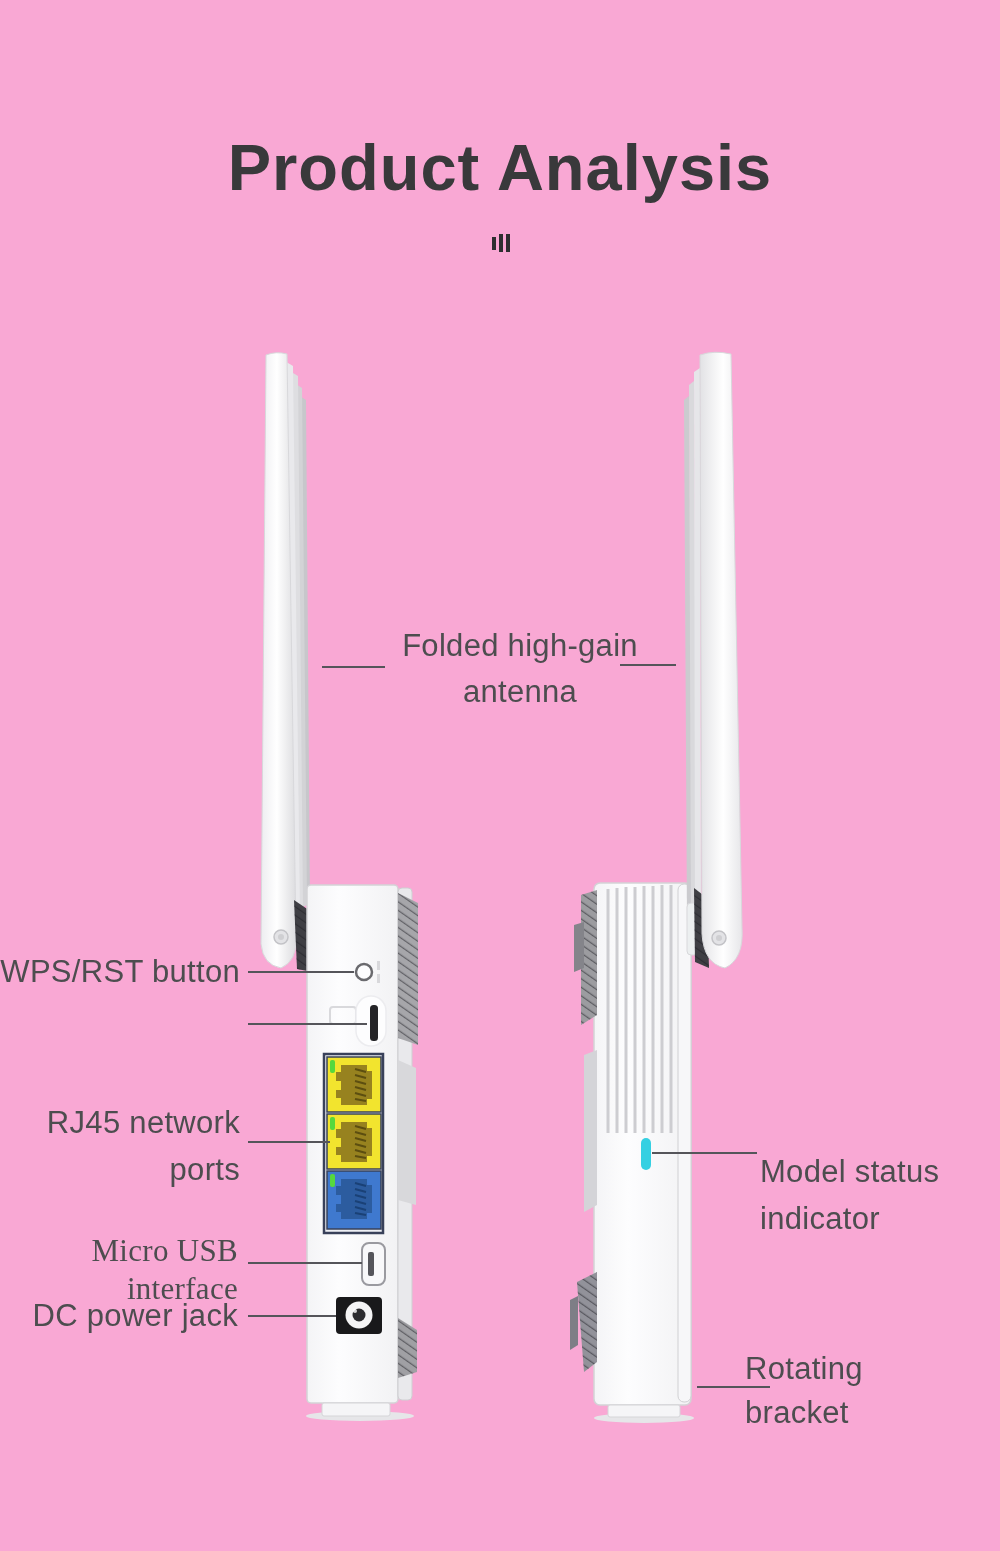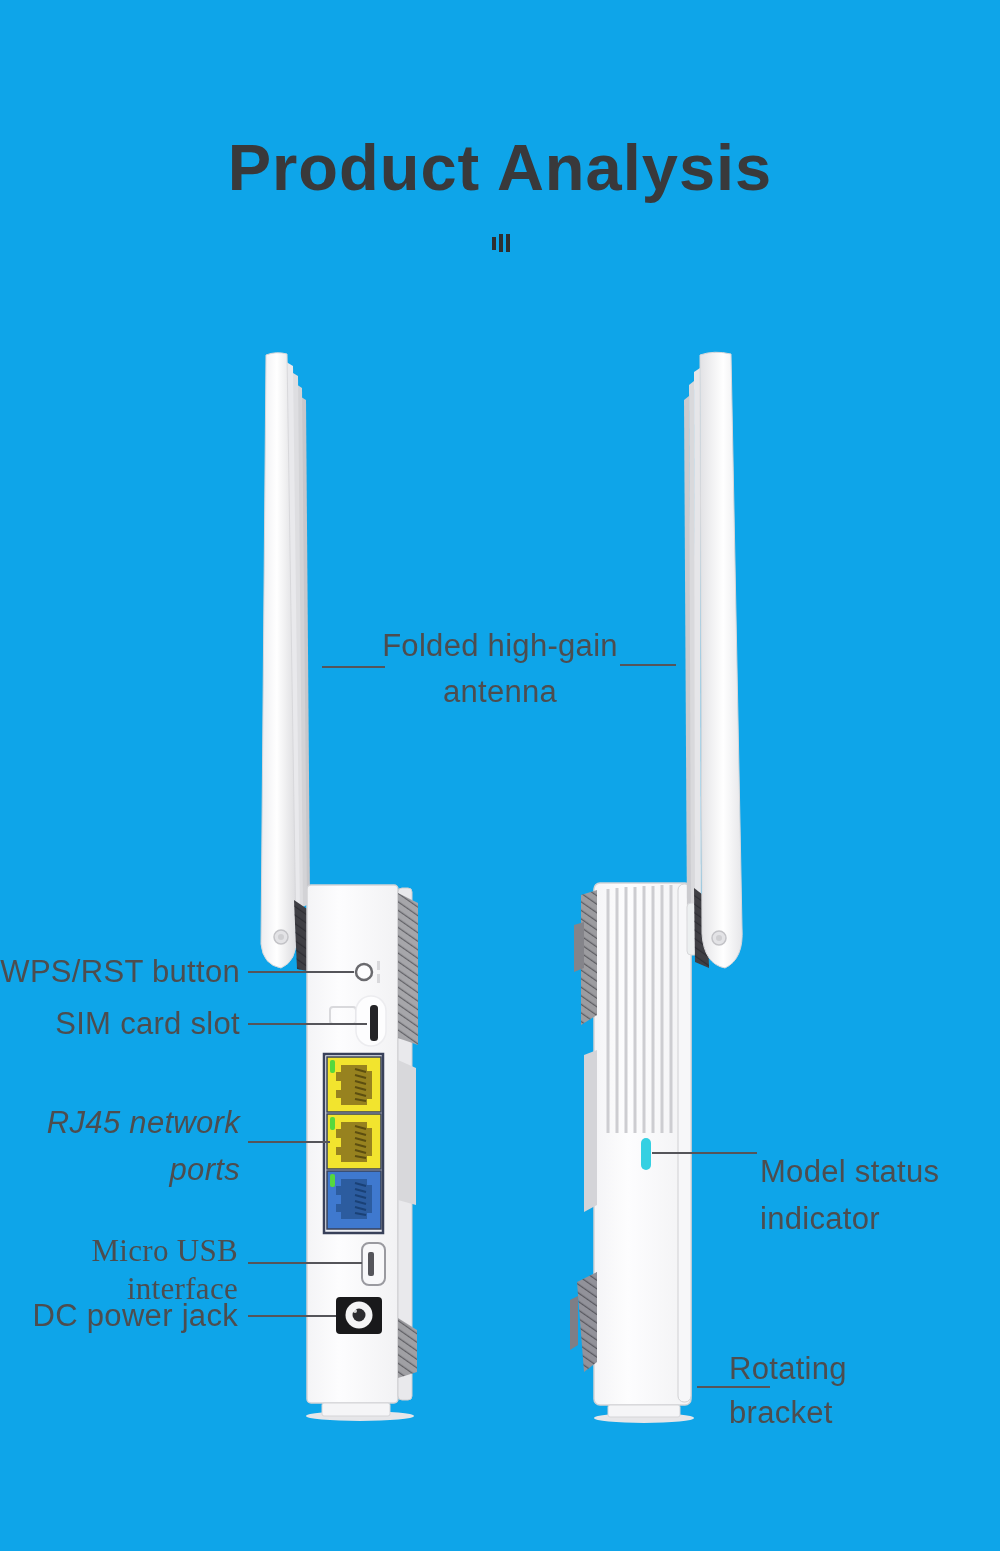--- a/index.html
+++ b/index.html
@@ -1,19 +1,19 @@
 <!DOCTYPE html>
 <html><head>
 <meta charset="utf-8">
 <style>
   html,body{margin:0;padding:0;}
   .page{
     position:relative;
     width:1000px;height:1551px;
-    background:#0ea5e9;
+    background:#f9a8d4;
     overflow:hidden;
     font-family:"Liberation Sans", sans-serif;
   }
   .illustration{position:absolute;left:0;top:0;}
   .page-title{
     position:absolute;top:130px;left:0;width:1000px;
     text-align:center;
     font-size:65px;font-weight:700;letter-spacing:1px;
     color:#39393b;
   }
@@ -25,28 +25,28 @@
   .title-mark i.b1{height:13px;}
   .title-mark i.b2{height:18px;}
   .title-mark i.b3{height:18px;}
   .lbl{
     position:absolute;
     font-size:31px;color:#4d4d4f;letter-spacing:.3px;
     line-height:38px;white-space:nowrap;font-weight:400;
   }
   .lbl span{display:block;}
   .lbl-right{text-align:right;}
-  #lbl-antenna{left:500px;top:623px;transform:translateX(-50%);text-align:center;line-height:46px;}
+  #lbl-antenna{left:520px;top:623px;transform:translateX(-50%);text-align:center;line-height:46px;}
   #lbl-wps{right:760px;top:953px;}
   #lbl-sim{right:760px;top:1005px;}
-  #lbl-rj45{right:760px;top:1099px;line-height:47px;font-style:italic;}
+  #lbl-rj45{right:760px;top:1099px;line-height:47px;}
   #lbl-usb{right:762px;top:1232px;line-height:38px;font-family:Liberation Serif, serif;}
   #lbl-dc{right:762px;top:1297px;margin-left:34px;}
   #lbl-model{left:760px;top:1148px;line-height:47px;}
-  #lbl-rotating{left:729px;top:1347px;line-height:44px;}
+  #lbl-rotating{left:745px;top:1347px;line-height:44px;}
 </style>
 </head>
 <body>
 
 <div class="page">
 
   <div class="page-title">Product Analysis</div>
 
   <div class="title-mark">
     <i class="b1"></i>
@@ -232,21 +232,20 @@
     </g>
   </svg>
 
   <div class="lbl" id="lbl-antenna">
     <span>Folded high-gain</span>
     <span>antenna</span>
   </div>
 
   <div class="lbl lbl-right" id="lbl-wps">WPS/RST button</div>
 
-  <div class="lbl lbl-right" id="lbl-sim">SIM card slot</div>
 
   <div class="lbl lbl-right" id="lbl-rj45">
     <span>RJ45 network</span>
     <span>ports</span>
   </div>
 
   <div class="lbl lbl-right" id="lbl-usb">
     <span>Micro USB</span>
     <span>interface</span>
   </div>

